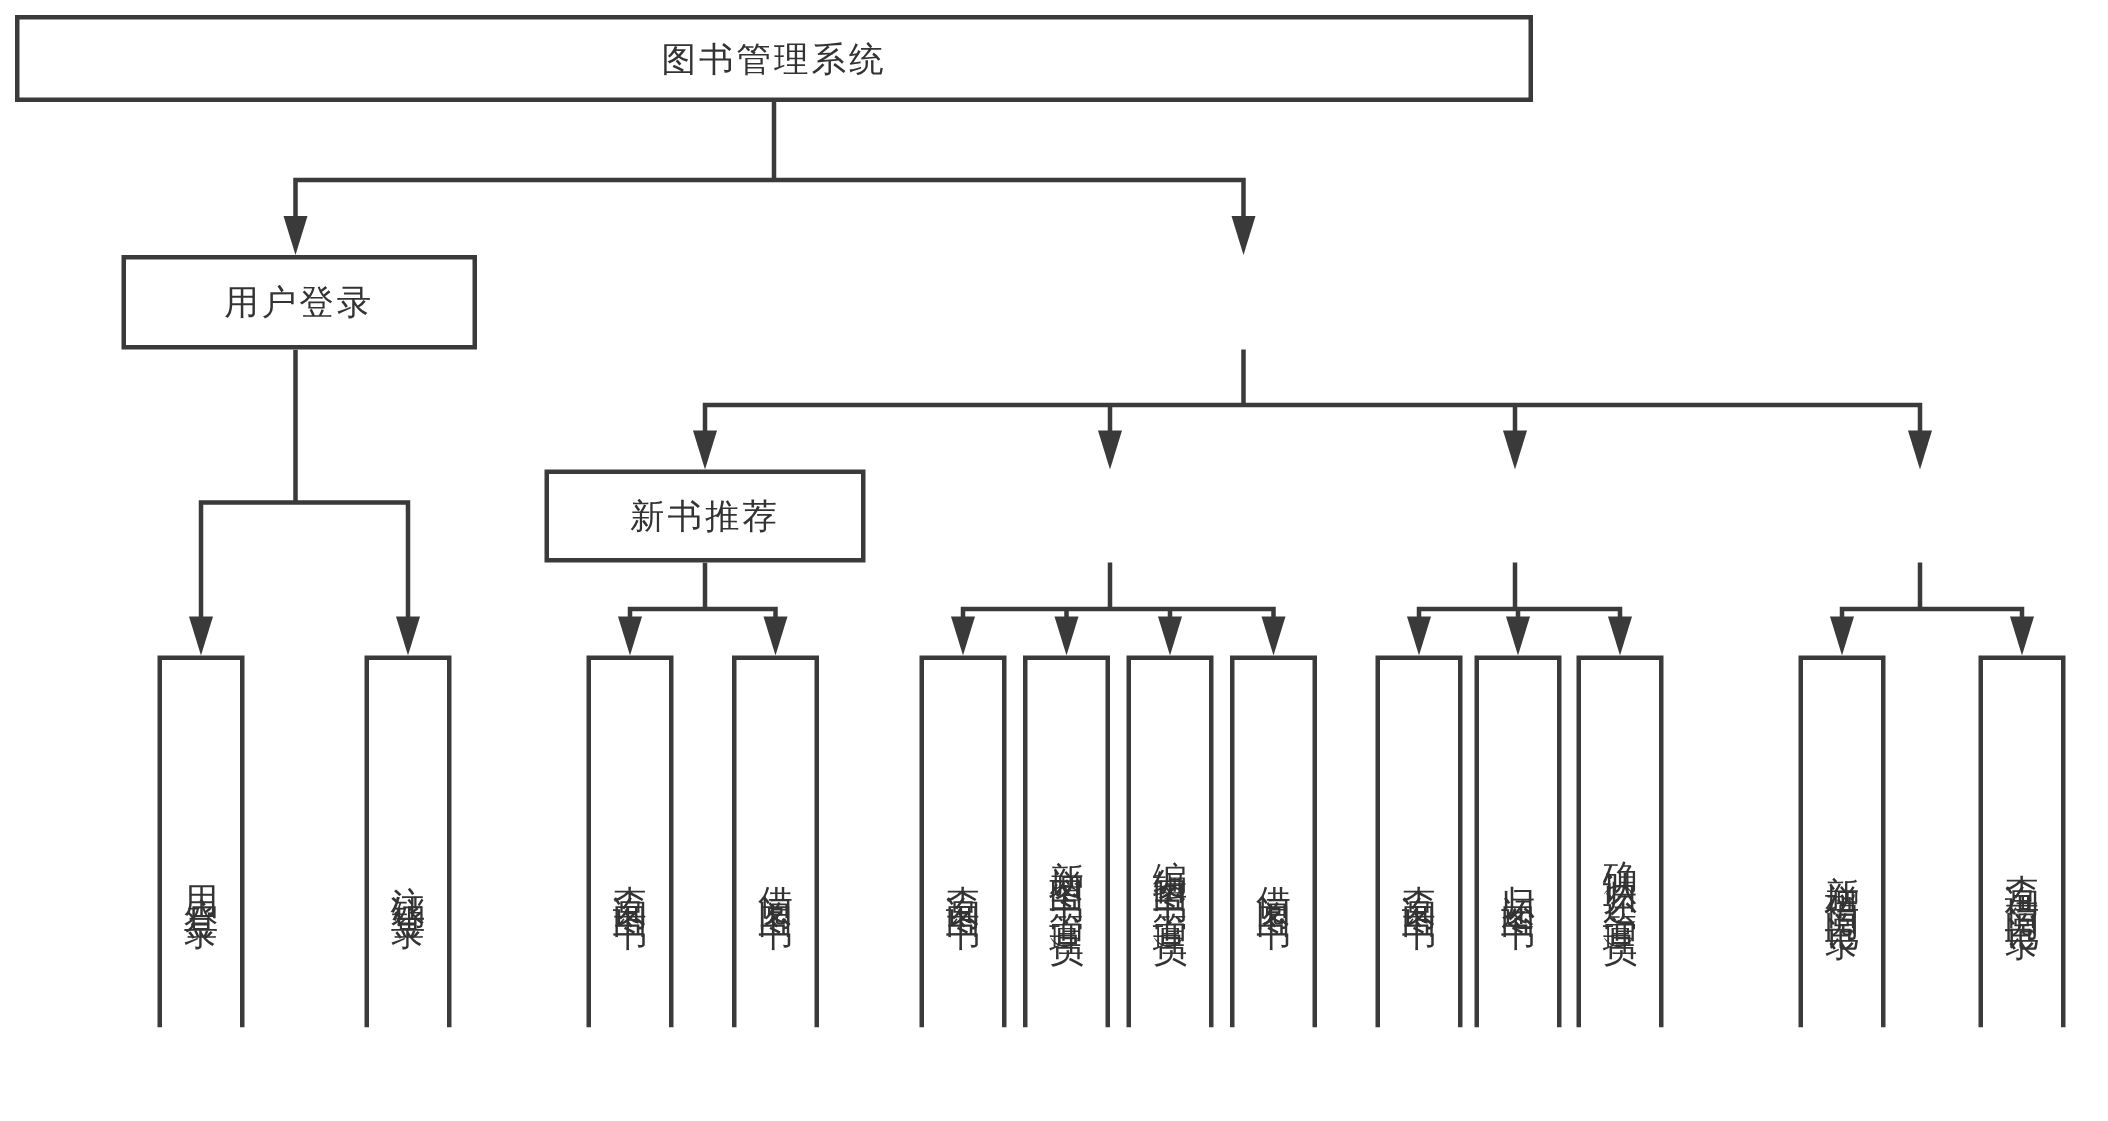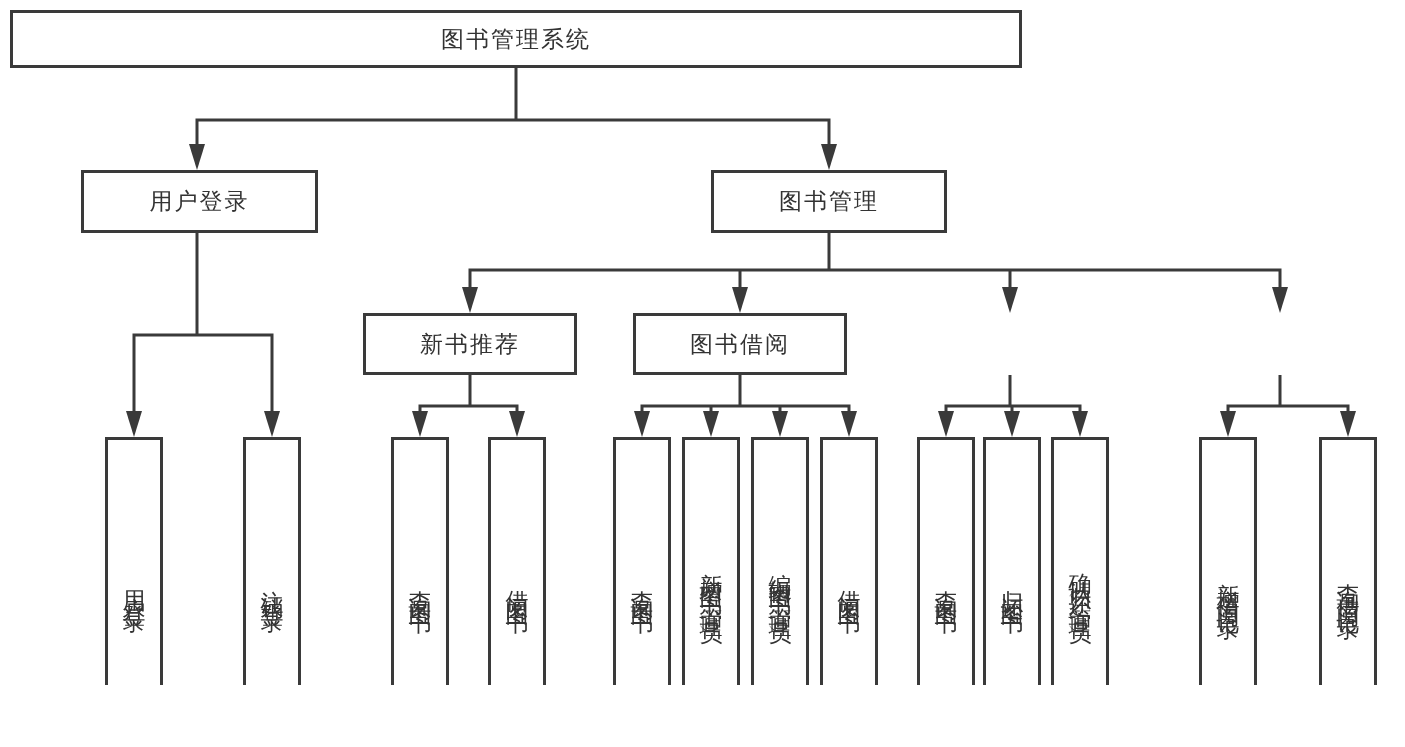--- a/index.html
+++ b/index.html
@@ -64,29 +64,23 @@
     </g>
   </svg>
 
   <div class="node root-box">
     <span class="hlabel">图书管理系统</span>
   </div>
 
   <div class="node l2-a">
     <span class="hlabel">用户登录</span>
   </div>
-  <div class="node l2-b">
-    <span class="hlabel">图书管理</span>
-  </div>
 
   <div class="node l3 l3-0">
     <span class="hlabel">新书推荐</span>
-  </div>
-  <div class="node l3 l3-1">
-    <span class="hlabel">图书借阅</span>
   </div>
 
   <div class="node vnode lfA0">
     <span class="vlabel">用户登录</span>
   </div>
   <div class="node vnode lfA1">
     <span class="vlabel">注销登录</span>
   </div>
 
   <div class="node vnode lfB0">

